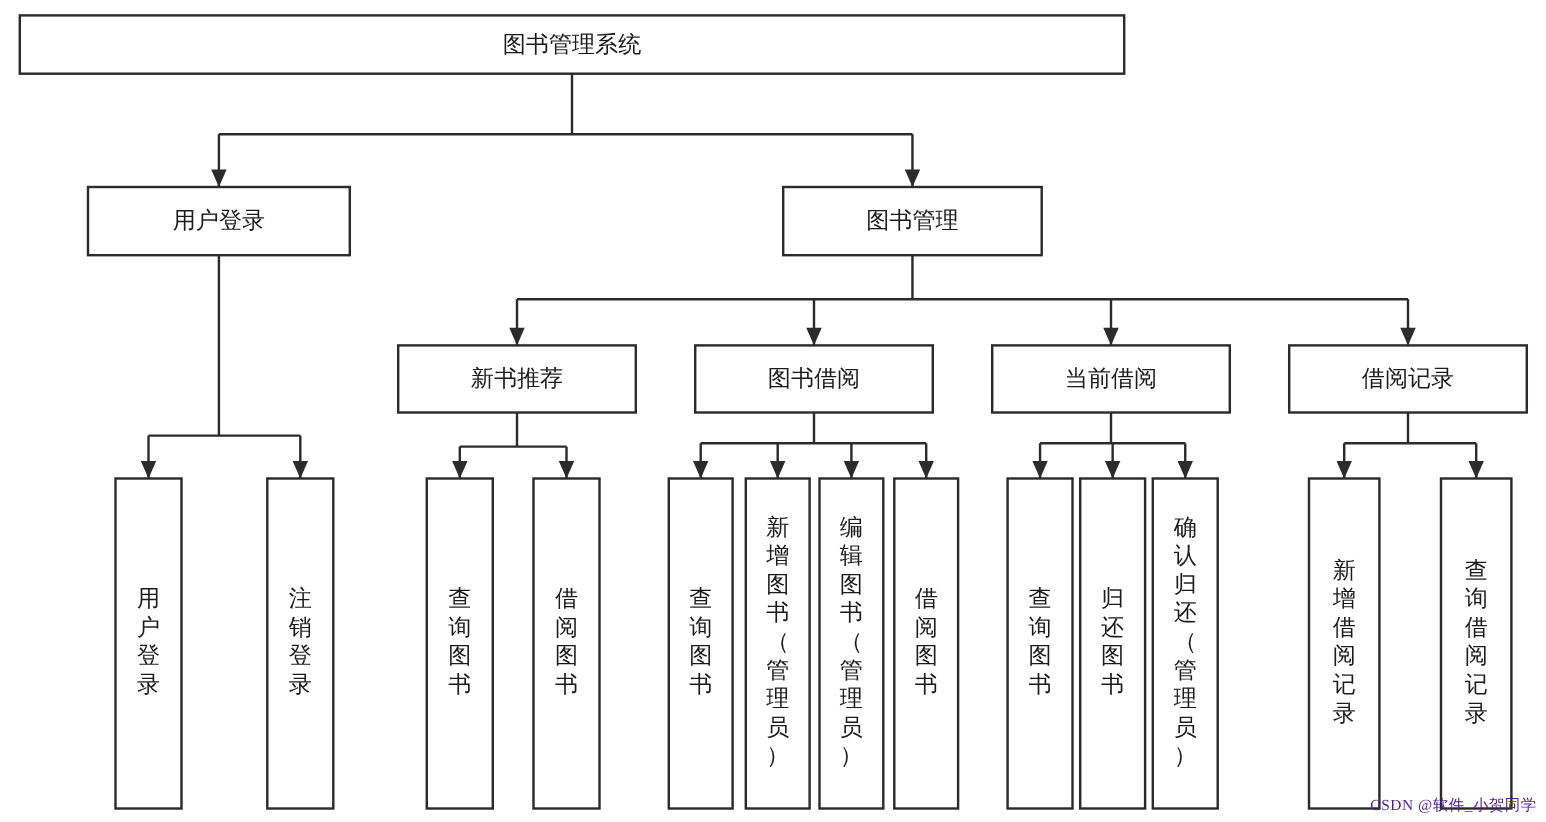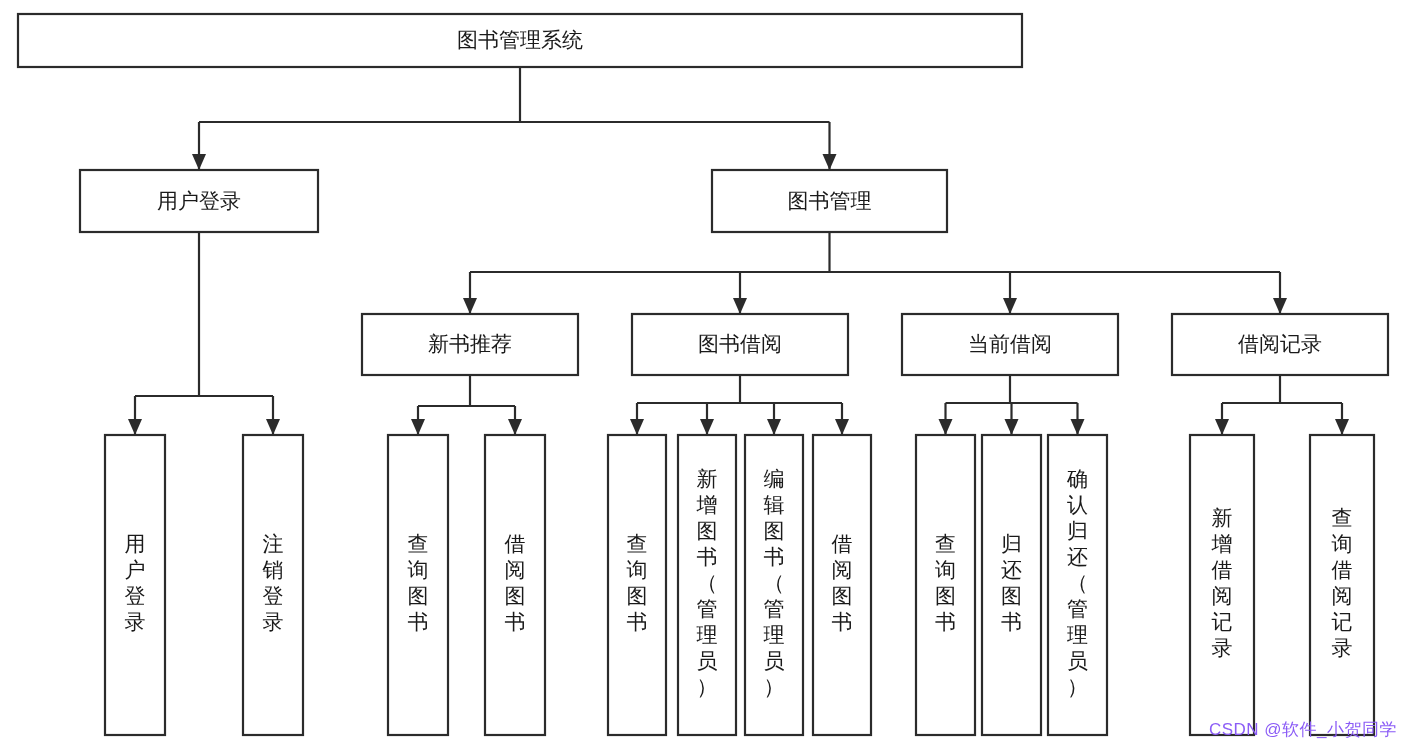--- a/index.html
+++ b/index.html
@@ -43,23 +43,23 @@
     fill: none;
   }
   .arrow-head {
     fill: #2b2b2b;
     stroke: none;
   }
   .watermark {
     position: absolute;
     right: 8px;
     bottom: 6px;
-    font-family: Liberation Sans, sans-serif;
-    font-size: 17px;
-    color: #8b5cf6;
+    font-family: Liberation Serif, serif;
+    font-size: 14px;
+    color: #4c1d95;
     white-space: nowrap;
     letter-spacing: 0.5px;
     pointer-events: none;
   }
 </style>
 </head>
 <body>
 
 <svg id="diagram" viewBox="0 0 1405 747" xmlns="http://www.w3.org/2000/svg">
   <g id="connectors-layer">

